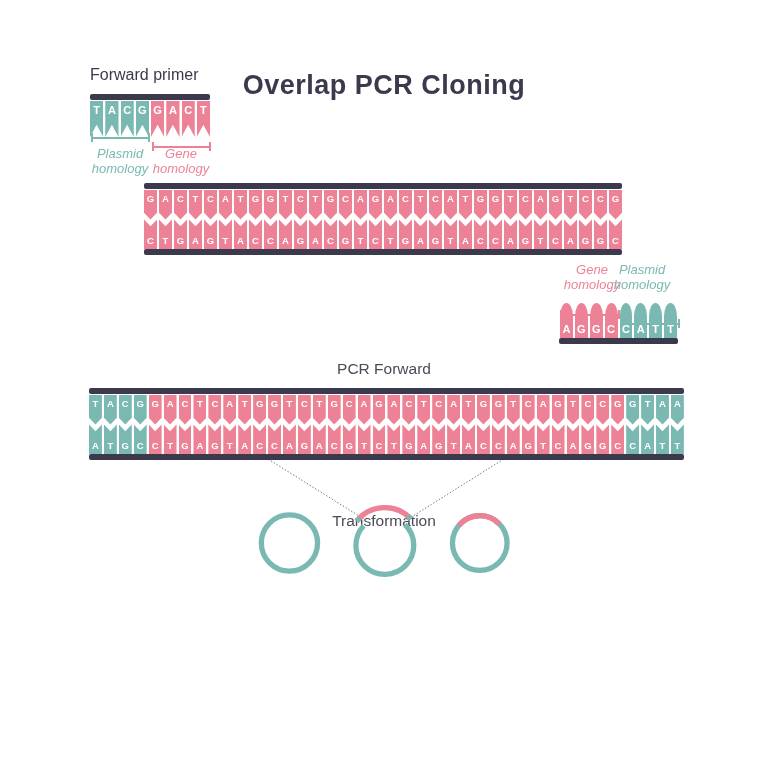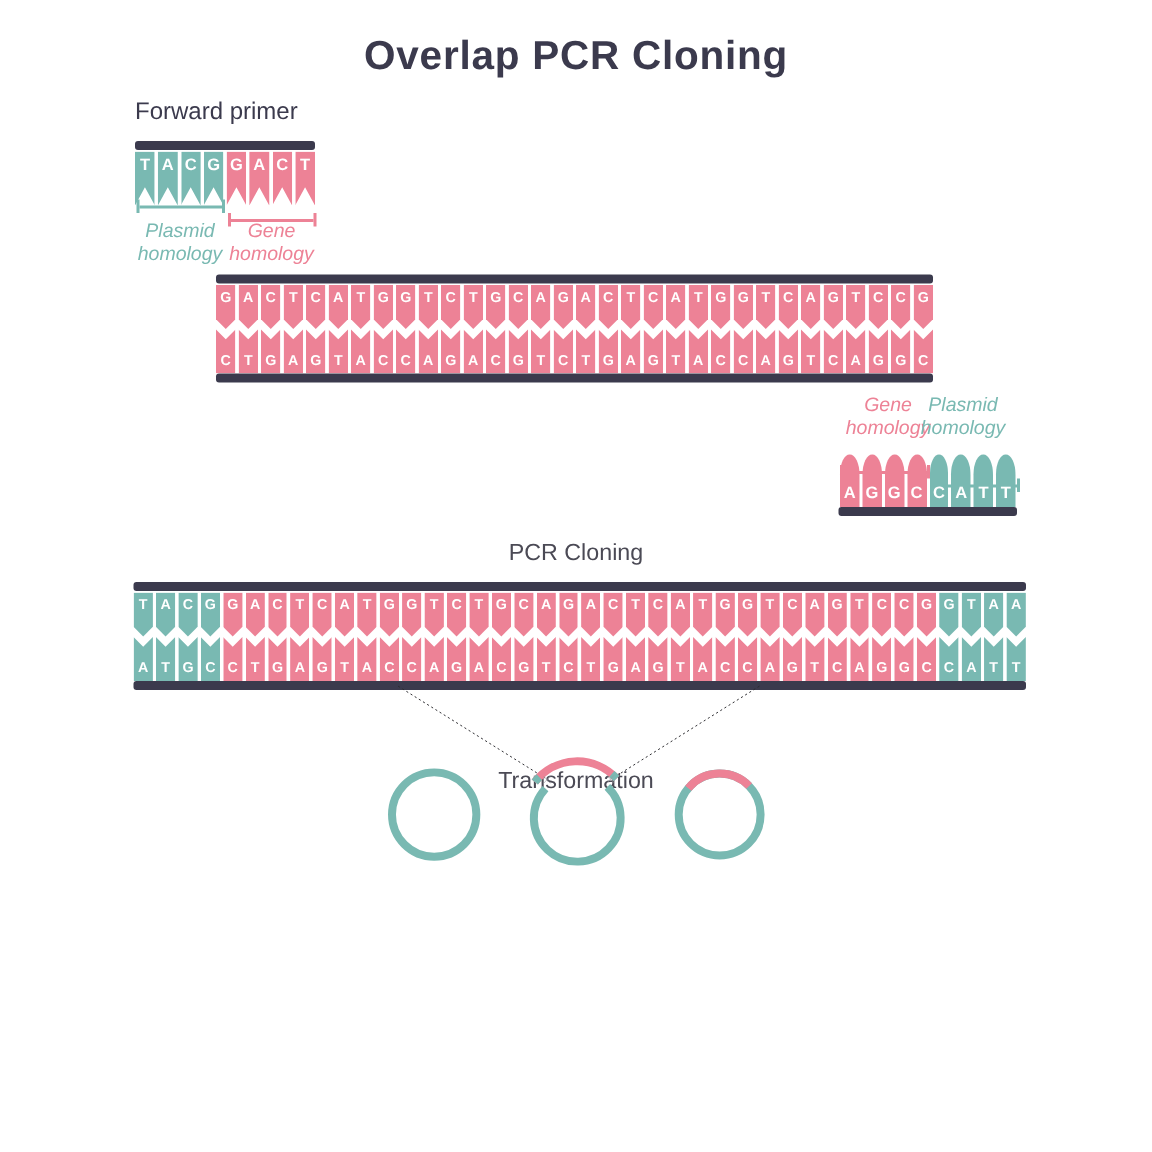--- a/index.html
+++ b/index.html
@@ -1,19 +1,19 @@
 <!DOCTYPE html>
 <html style="--teal: #79b9b2; --pink: #ed8296; --dark: #3b3a4d; --gray: #4b4a55;"><head>
 <meta charset="utf-8">
 <style>
   html,body{margin:0;padding:0;background:#fff;}
   #canvas{position:relative;width:768px;height:768px;background:#fff;overflow:hidden;
           font-family:"Liberation Sans",sans-serif;}
   .abs{position:absolute;}
-  .ttl{font-weight:bold;font-size:27px;color:var(--dark);text-align:center;letter-spacing:.5px;}
+  .ttl{font-weight:bold;font-size:27px;color:var(--dark);text-align:center;letter-spacing:.5px;margin-top:48px;}
   .lbl{font-size:16px;color:var(--dark);}
   .sublbl{font-size:15.5px;color:var(--gray);}
   .hom{font-size:13px;font-style:italic;text-align:center;line-height:1.18;}
   .hom.teal{color:var(--teal);}
   .hom.pink{color:var(--pink);}
   .dnabar{background:var(--dark);height:6px;border-radius:2px;}
   .strip{display:flex;gap:2px;}
   .tile{flex:1;position:relative;color:#fff;font-weight:bold;text-align:center;
         display:flex;justify-content:center;}
   .tile span{display:block;}
@@ -302,21 +302,21 @@
       </span>
       <span class="tile" style="background: var(--teal);">
         <span>T</span>
       </span>
       <span class="tile" style="background: var(--teal);">
         <span>T</span>
       </span>
     </div>
   <div class="abs dnabar z1" style="left:559px;top:338px;width:119px;"></div>
 
-  <div class="abs sublbl z1" style="left:284px;top:360px;width:200px;text-align:center;">PCR Cloning</div>
+  <div class="abs sublbl z1" style="left:284px;top:360px;width:200px;text-align:center;">PCR Forward</div>
   <div class="abs dnabar z1" style="left:89px;top:388px;width:595px;"></div>
   <div class="abs strip s-pointdown z1" style="left:89px;top:395px;width:595px;height:30px;">
       <span class="tile" style="background: var(--teal);">
         <span>T</span>
       </span>
       <span class="tile" style="background: var(--teal);">
         <span>A</span>
       </span>
       <span class="tile" style="background: var(--teal);">
         <span>C</span>

